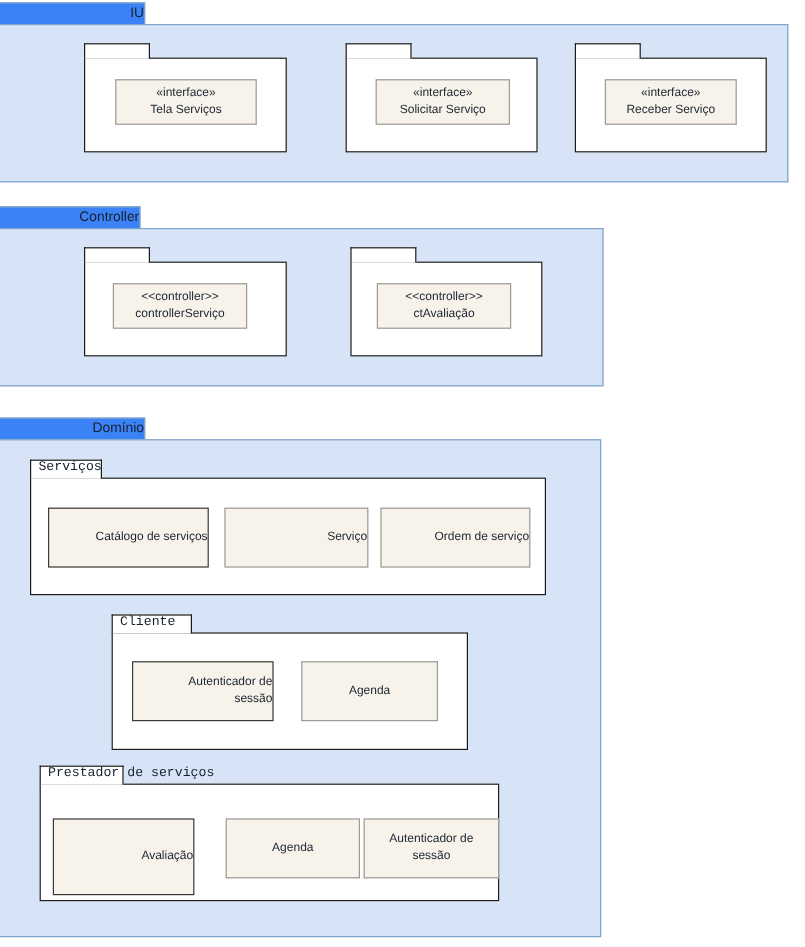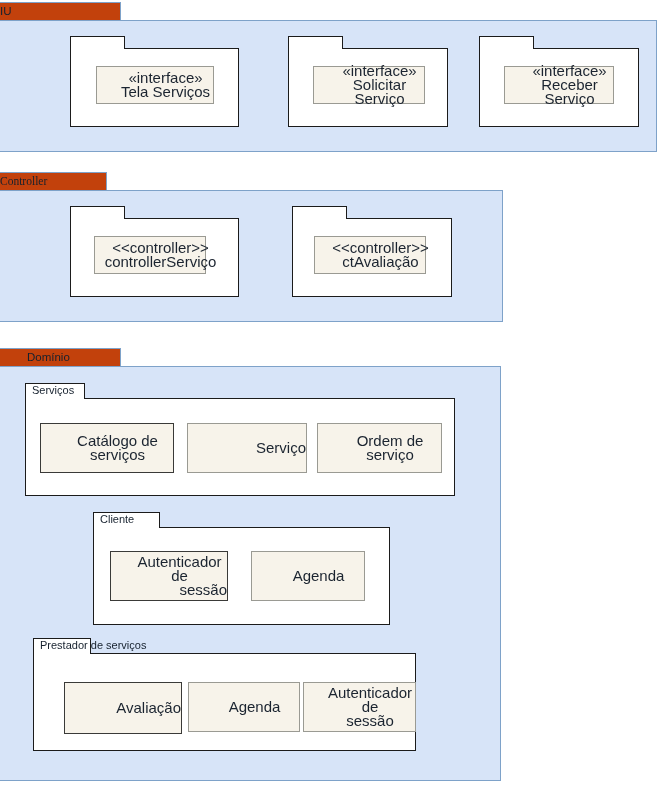--- a/index.html
+++ b/index.html
@@ -16,25 +16,25 @@
   }
 
   
   .pkg-top {
     position: absolute;
     box-sizing: border-box;
   }
   .pkg-top-tab {
     position: absolute;
     box-sizing: border-box;
-    background: #c2410c;
+    background: #3b82f6;
     border: 1px solid #7ea2c9;
     display: flex;
     align-items: center;
-    justify-content: flex-start;
+    justify-content: flex-end;
     font-size: 11.5px;
     color: #16212e;
     line-height: 1;
   }
   .pkg-top-body {
     position: absolute;
     box-sizing: border-box;
     background: #d7e4f8;
     border: 1px solid #7ea2c9;
   }
@@ -46,20 +46,21 @@
     background: #ffffff;
     border: 1.4px solid #1b1b1b;
     border-bottom: none;
     z-index: 3;
     font-size: 11px;
     color: #16212e;
     padding: 1px 0 0 6px;
     line-height: 11.5px;
     white-space: nowrap;
     overflow: visible;
+    font-family: Liberation Mono, monospace;
   }
   .pkg-inner-body {
     position: absolute;
     box-sizing: border-box;
     background: #ffffff;
     border: 1.4px solid #1b1b1b;
     z-index: 2;
   }
   .pkg-inner-body.thin {
     border-width: 1.2px;
@@ -69,25 +70,24 @@
   .cls {
     position: absolute;
     box-sizing: border-box;
     background: #f7f3ea;
     border: 1.3px solid #9a9a93;
     display: flex;
     flex-direction: column;
     align-items: center;
     justify-content: center;
     text-align: center;
-    font-size: 15px;
+    font-size: 10px;
     color: #1b2430;
     line-height: 14px;
     z-index: 4;
-    padding-left: 21px;
   }
   .cls.dark {
     border-color: #3a3a38;
     align-items: flex-end;
   }
   .cls .ln { display: block; }
 </style>
 </head>
 <body>
 
@@ -119,21 +119,21 @@
 <div>
   <div class="pkg-inner-tab" style="left:479px; top:36px; width:55px; height:13px;"></div>
   <div class="pkg-inner-body" style="left:479px; top:48px; width:160px; height:79px;"></div>
 </div>
 <div class="cls" style="left:504px; top:66px; width:110px; height:38px;">
   <span class="ln">«interface»</span>
   <span class="ln">Receber Serviço</span>
 </div>
 
 <div class="pkg-top">
-  <div class="pkg-top-tab" style="left:-1px; top:172px; width:108px; height:19px;font-family:Liberation Serif, serif;">
+  <div class="pkg-top-tab" style="left:-1px; top:172px; width:118px; height:19px;">
     <span>Controller</span>
   </div>
   <div class="pkg-top-body" style="left:-1px; top:190px; width:504px; height:132px;"></div>
 </div>
 
 <div>
   <div class="pkg-inner-tab" style="left:70px; top:206px; width:55px; height:13px;"></div>
   <div class="pkg-inner-body" style="left:70px; top:218px; width:169px; height:79px;"></div>
 </div>
 <div class="cls" style="left:94px; top:236px; width:112px; height:38px;">
@@ -177,27 +177,27 @@
 </div>
 <div class="cls dark" style="left:110px; top:551px; width:118px; height:50px;">
   <span class="ln">Autenticador de</span>
   <span class="ln">sessão</span>
 </div>
 <div class="cls" style="left:251px; top:551px; width:114px; height:50px;">
   <span class="ln">Agenda</span>
 </div>
 
 <div>
-  <div class="pkg-inner-tab" style="left:33px; top:638px; width:58px; height:16px;text-align:right;">
+  <div class="pkg-inner-tab" style="left:33px; top:638px; width:70px; height:16px;text-align:right;">
     <span class="ln">Prestador</span>
     <span class="ln">de serviços</span>
   </div>
   <div class="pkg-inner-body thin" style="left:33px; top:653px; width:383px; height:98px;"></div>
 </div>
-<div class="cls dark" style="left:64px; top:682px; width:118px; height:52px;">
+<div class="cls dark" style="left:44px; top:682px; width:118px; height:64px;">
   <span class="ln">Avaliação</span>
 </div>
 <div class="cls" style="left:188px; top:682px; width:112px; height:50px;">
   <span class="ln">Agenda</span>
 </div>
 <div class="cls" style="left:303px; top:682px; width:113px; height:50px;">
   <span class="ln">Autenticador de</span>
   <span class="ln">sessão</span>
 </div>
 

